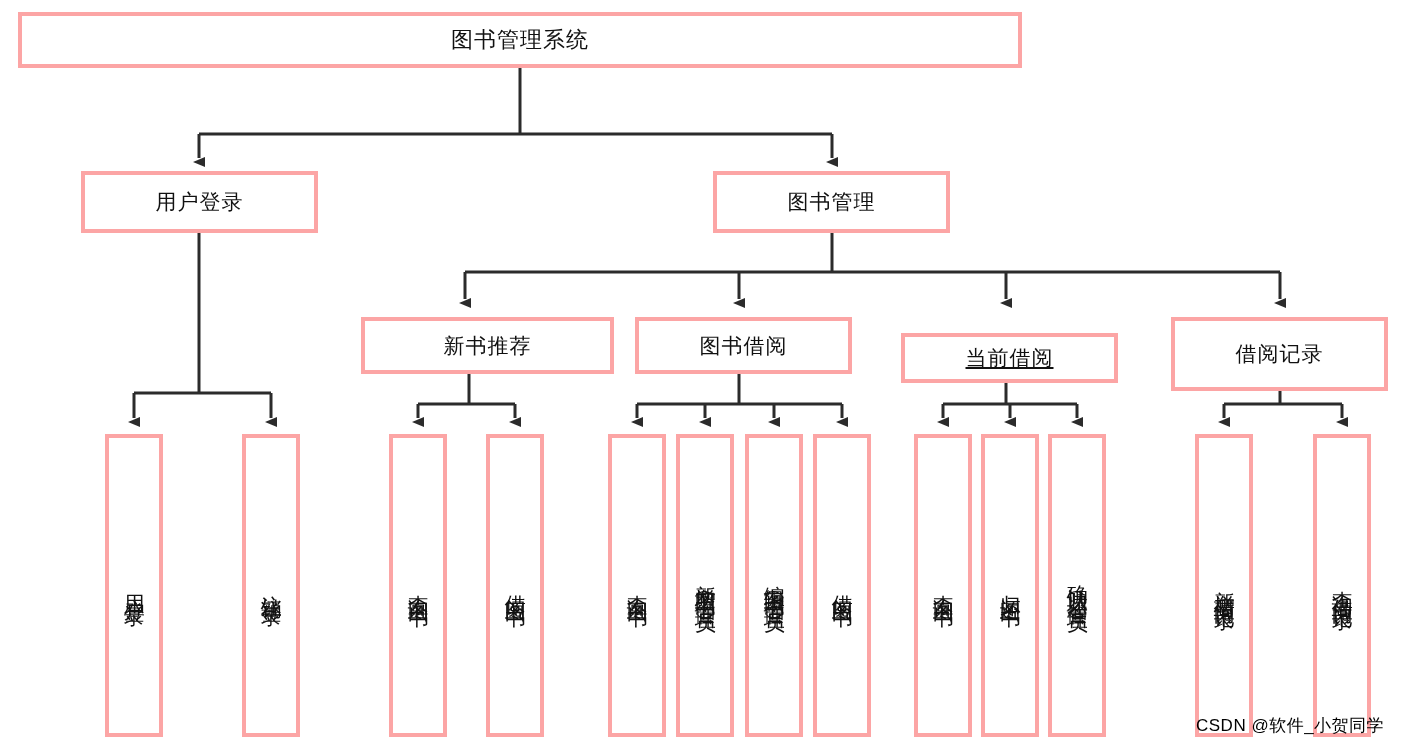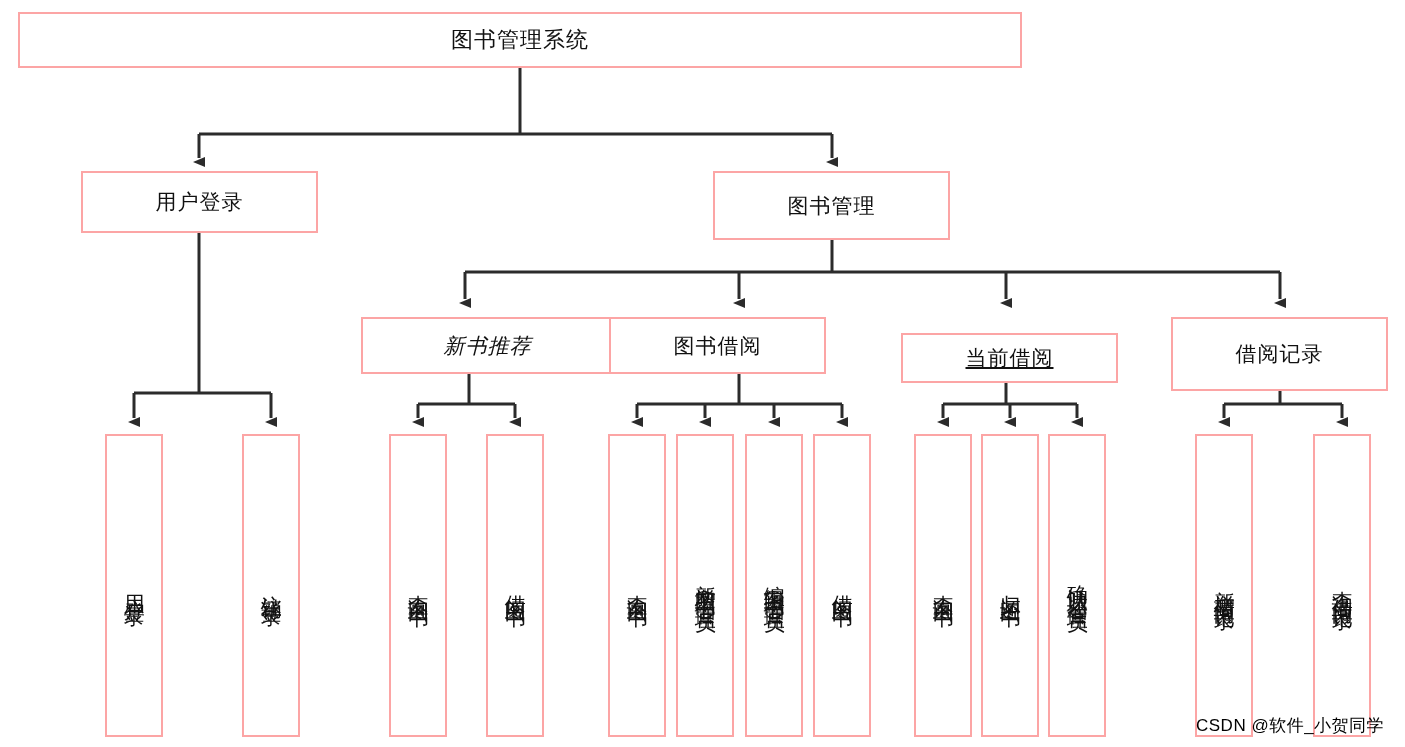--- a/index.html
+++ b/index.html
@@ -23,21 +23,21 @@
     left: 0;
     top: 0;
     width: 1405px;
     height: 747px;
     pointer-events: none;
   }
   .node {
     position: absolute;
     box-sizing: border-box;
     background: #ffffff;
-    border: 2px solid #fca5a5;
+    border: 4px solid #fca5a5;
     display: flex;
     align-items: center;
     justify-content: center;
     color: #111111;
   }
   .node.horiz {
     font-size: 21px;
     letter-spacing: 1px;
     line-height: 1.2;
     text-align: center;
@@ -117,24 +117,24 @@
       <path d="M1280,374 L1280,404"></path>
       <path d="M1224,404 L1342,404"></path>
       <path d="M1224,404 L1224,418" marker-end="url(#arrow)"></path>
       <path d="M1342,404 L1342,418" marker-end="url(#arrow)"></path>
     </g>
   </svg>
 
   <div class="node horiz root" style="left:18px; top:12px; width:1004px; height:56px;">图书管理系统</div>
 
   <div class="node horiz" style="left:81px; top:171px; width:237px; height:62px;">用户登录</div>
-  <div class="node horiz" style="left:713px; top:171px; width:237px; height:69px;">图书管理</div>
+  <div class="node horiz" style="left:713px; top:171px; width:237px; height:62px;">图书管理</div>
 
-  <div class="node horiz" style="left:361px; top:317px; width:253px; height:57px;font-style:italic;">新书推荐</div>
-  <div class="node horiz" style="left:609px; top:317px; width:217px; height:57px;">图书借阅</div>
+  <div class="node horiz" style="left:361px; top:317px; width:253px; height:57px;">新书推荐</div>
+  <div class="node horiz" style="left:635px; top:317px; width:217px; height:57px;">图书借阅</div>
   <div class="node horiz" style="left:901px; top:333px; width:217px; height:50px;text-decoration:underline;">当前借阅</div>
   <div class="node horiz" style="left:1171px; top:317px; width:217px; height:74px;">借阅记录</div>
 
   <div class="node vert" style="left:105px; top:434px; width:58px; height:303px;">用户登录</div>
   <div class="node vert" style="left:242px; top:434px; width:58px; height:303px;">注销登录</div>
 
   <div class="node vert" style="left:389px; top:434px; width:58px; height:303px;">查询图书</div>
   <div class="node vert" style="left:486px; top:434px; width:58px; height:303px;">借阅图书</div>
 
   <div class="node vert" style="left:608px; top:434px; width:58px; height:303px;">查询图书</div>

